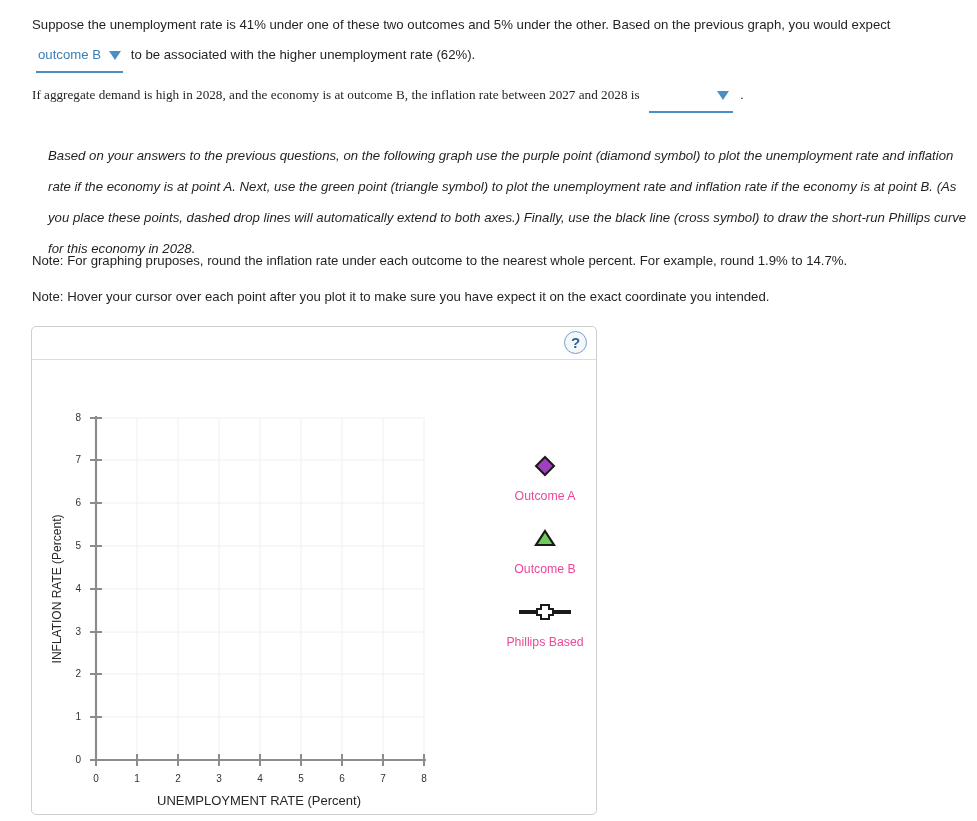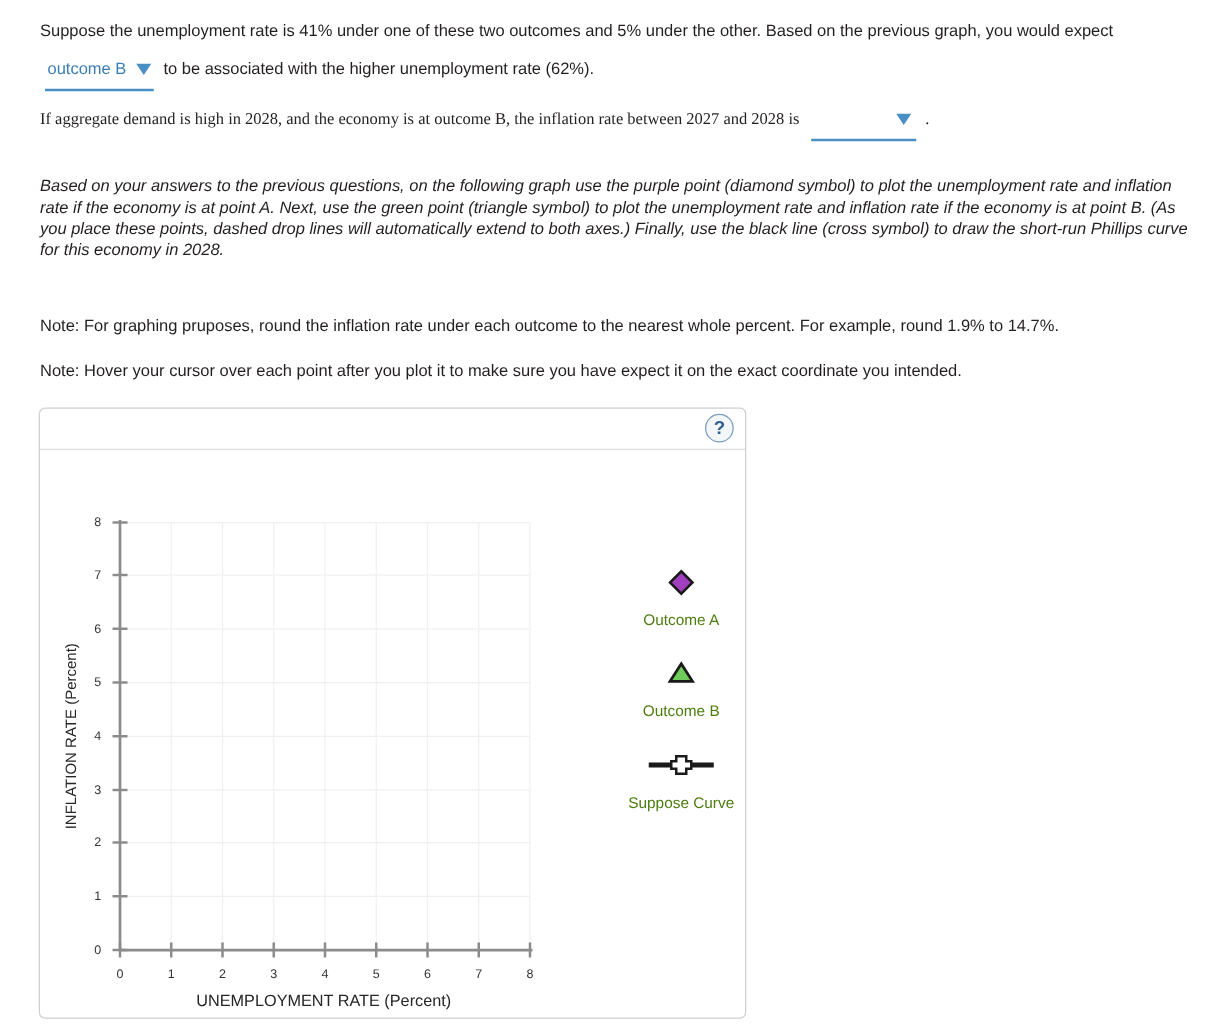--- a/index.html
+++ b/index.html
@@ -19,23 +19,23 @@
   
   .qtext {
     position: absolute;
     font-size: 13.2px;
     line-height: 30px;
     color: #231f20;
   }
   #para1 { left: 32px; top: 10px; width: 912px; }
   #para2 { left: 32px; top: 80px; width: 912px; font-family: Liberation Serif, serif; }
   #para3 {
-    left: 32px; top: 140px; width: 920px;
+    left: 48px; top: 140px; width: 920px;
     font-style: italic;
-    line-height: 17px;
+    line-height: 31px;
   }
   #note { left: 32px; top: 251px; width: 900px; line-height: 20px; }
   #hint { left: 32px; top: 287px; width: 900px; line-height: 20px; }
 
   .bold { font-weight: normal; font-style: normal; }
 
   
   .dropdown {
     display: inline-block;
     position: relative;
@@ -127,21 +127,21 @@
     text-align: center;
   }
   .legend-entry { margin-bottom: 0px; }
   .legend-symbol {
     height: 26px;
     line-height: 26px;
     display: block;
   }
   .legend-label {
     font-size: 12.3px;
-    color: #4d7c0f;
+    color: #ec4899;
     display: block;
     margin-top: 8px;
     margin-bottom: 25px;
   }
 </style>
 </head>
 <body>
 
 <div class="qtext" id="para1">
   <span>Suppose the unemployment rate is 41% under one of these two outcomes and 5% under the other. Based on the previous graph, you would expect</span>
@@ -276,18 +276,18 @@
         <span class="legend-label">Outcome B</span>
       </div>
 
       <div class="legend-entry">
         <span class="legend-symbol">
           <svg width="56" height="22" viewBox="0 0 56 22">
             <line x1="2" y1="11" x2="54" y2="11" stroke="#1a1a1a" stroke-width="4"></line>
             <polygon points="24,4 32,4 32,8 36,8 36,14 32,14 32,18 24,18 24,14 20,14 20,8 24,8" fill="#ffffff" stroke="#1a1a1a" stroke-width="2"></polygon>
           </svg>
         </span>
-        <span class="legend-label">Suppose Curve</span>
+        <span class="legend-label">Phillips Based</span>
       </div>
 
     </div>
   </div>
 </div>
 
 </body></html>

